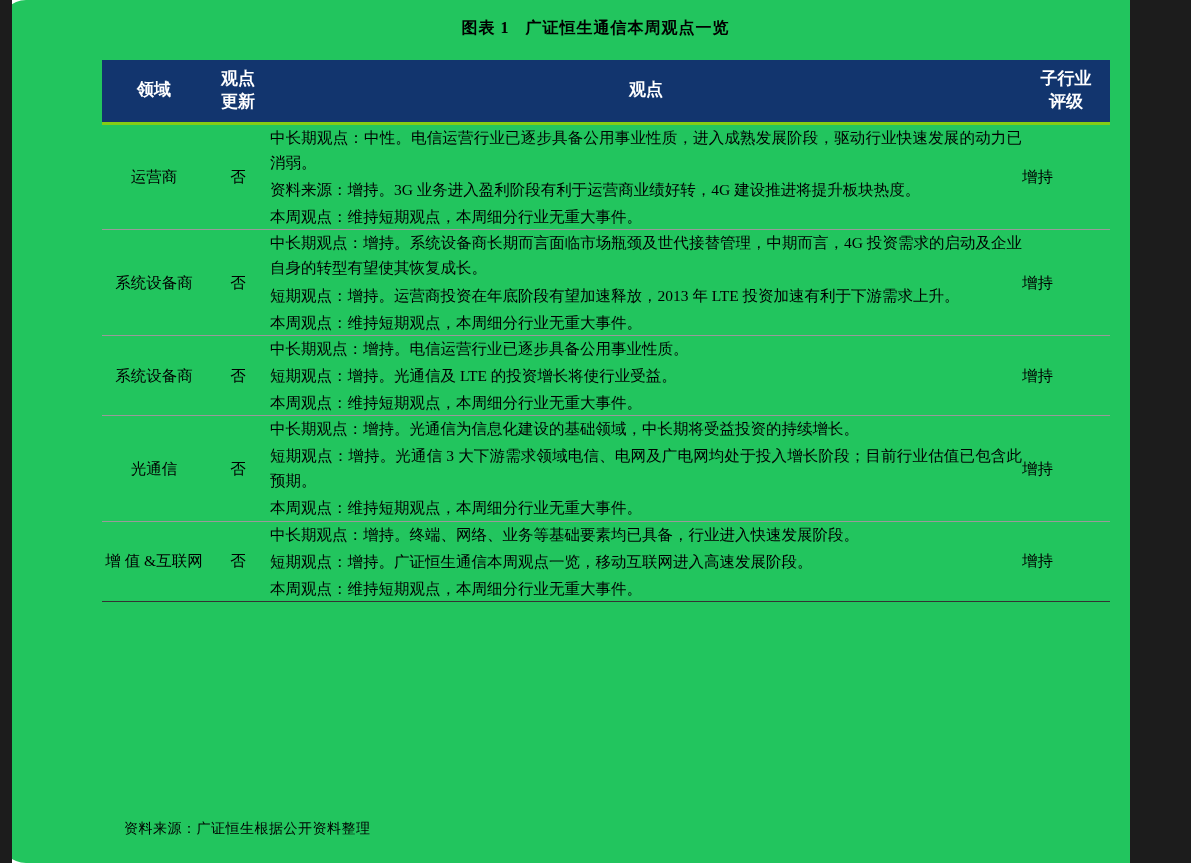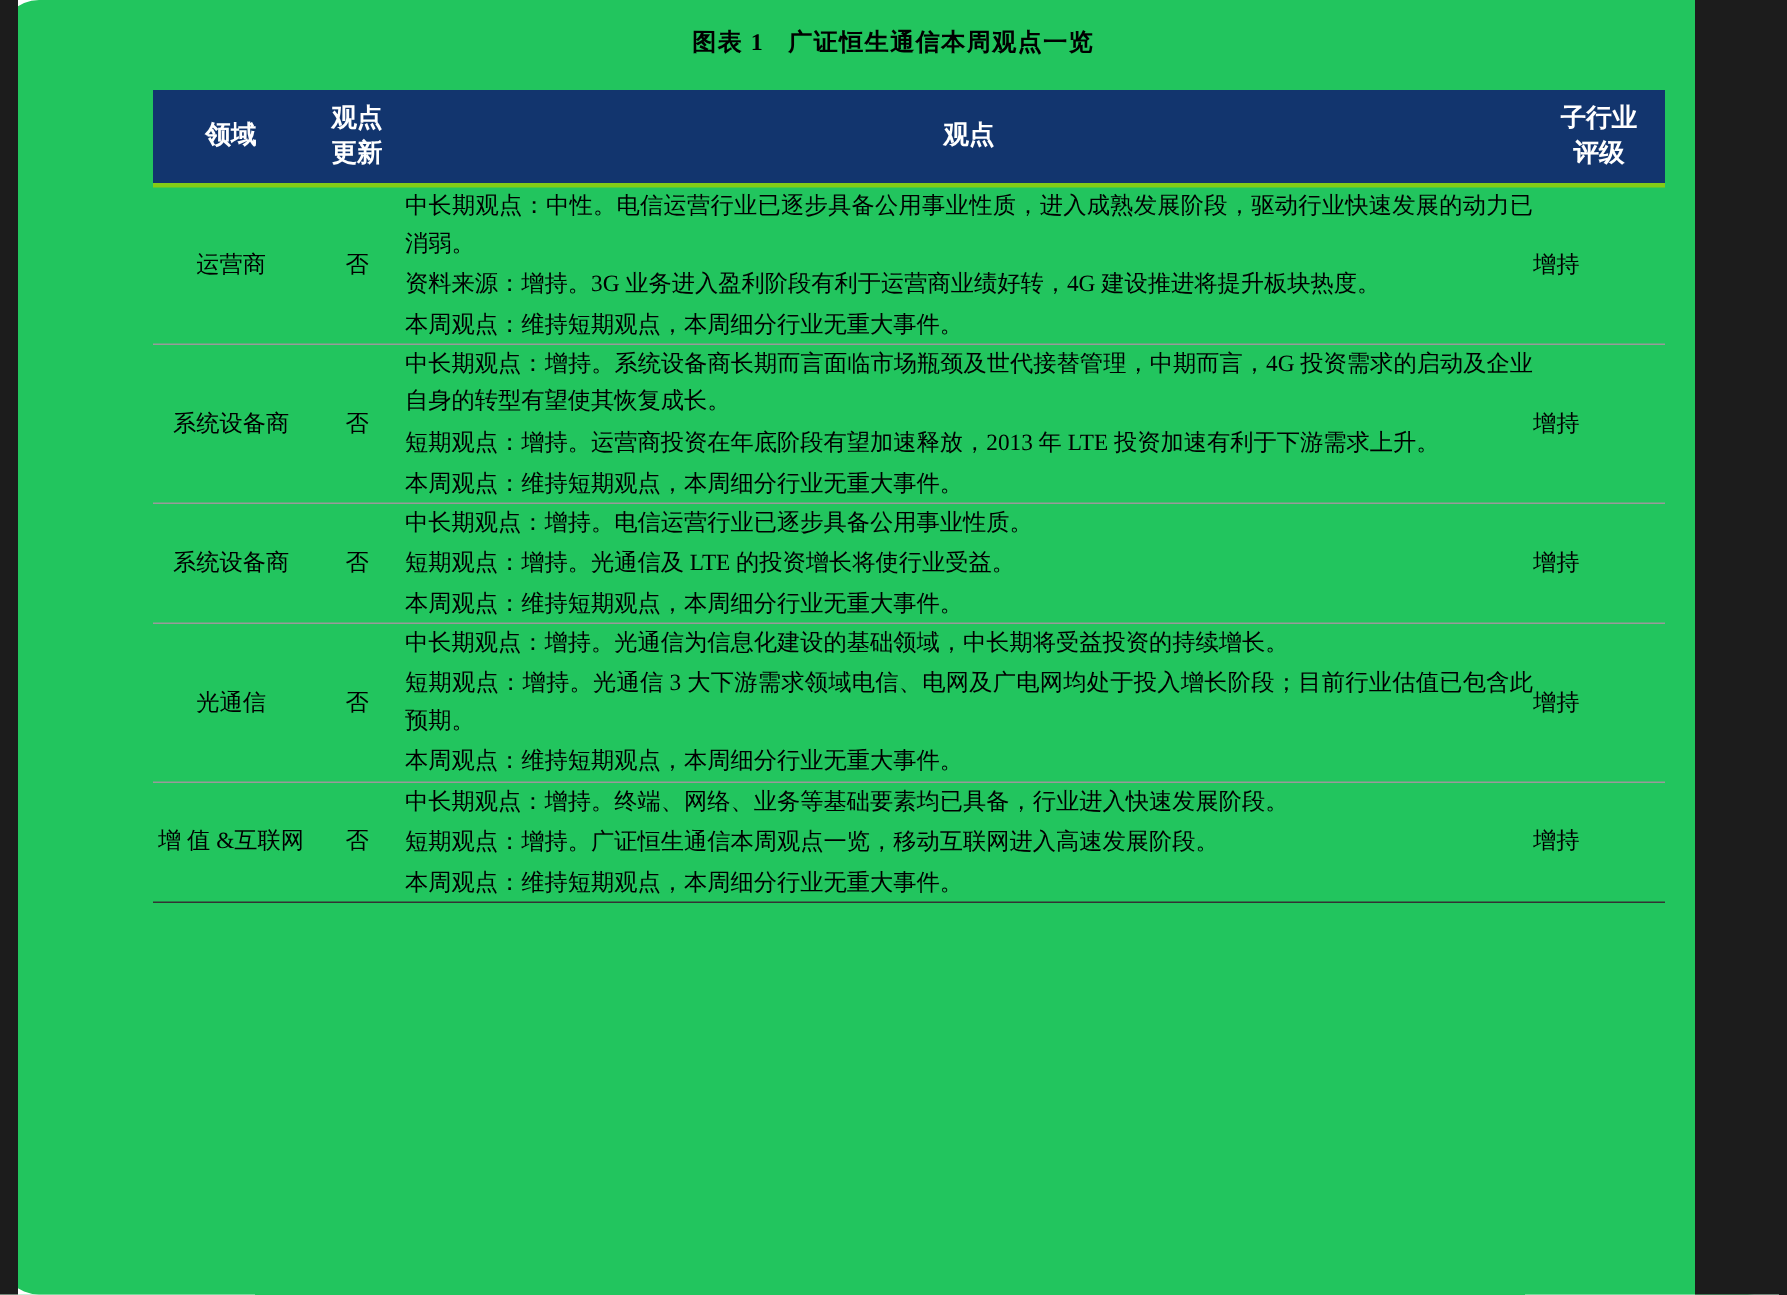--- a/index.html
+++ b/index.html
@@ -199,14 +199,15 @@
         <td class="cell-view">
           <p>中长期观点：增持。终端、网络、业务等基础要素均已具备，行业进入快速发展阶段。</p>
           <p>短期观点：增持。广证恒生通信本周观点一览，移动互联网进入高速发展阶段。</p>
           <p>本周观点：维持短期观点，本周细分行业无重大事件。</p>
         </td>
         <td class="cell-rating">增持</td>
       </tr>
     </tbody>
   </table>
 
+  <div class="source">资料来源：广证恒生根据公开资料整理</div>
 
 </div>
 
 </body></html>

